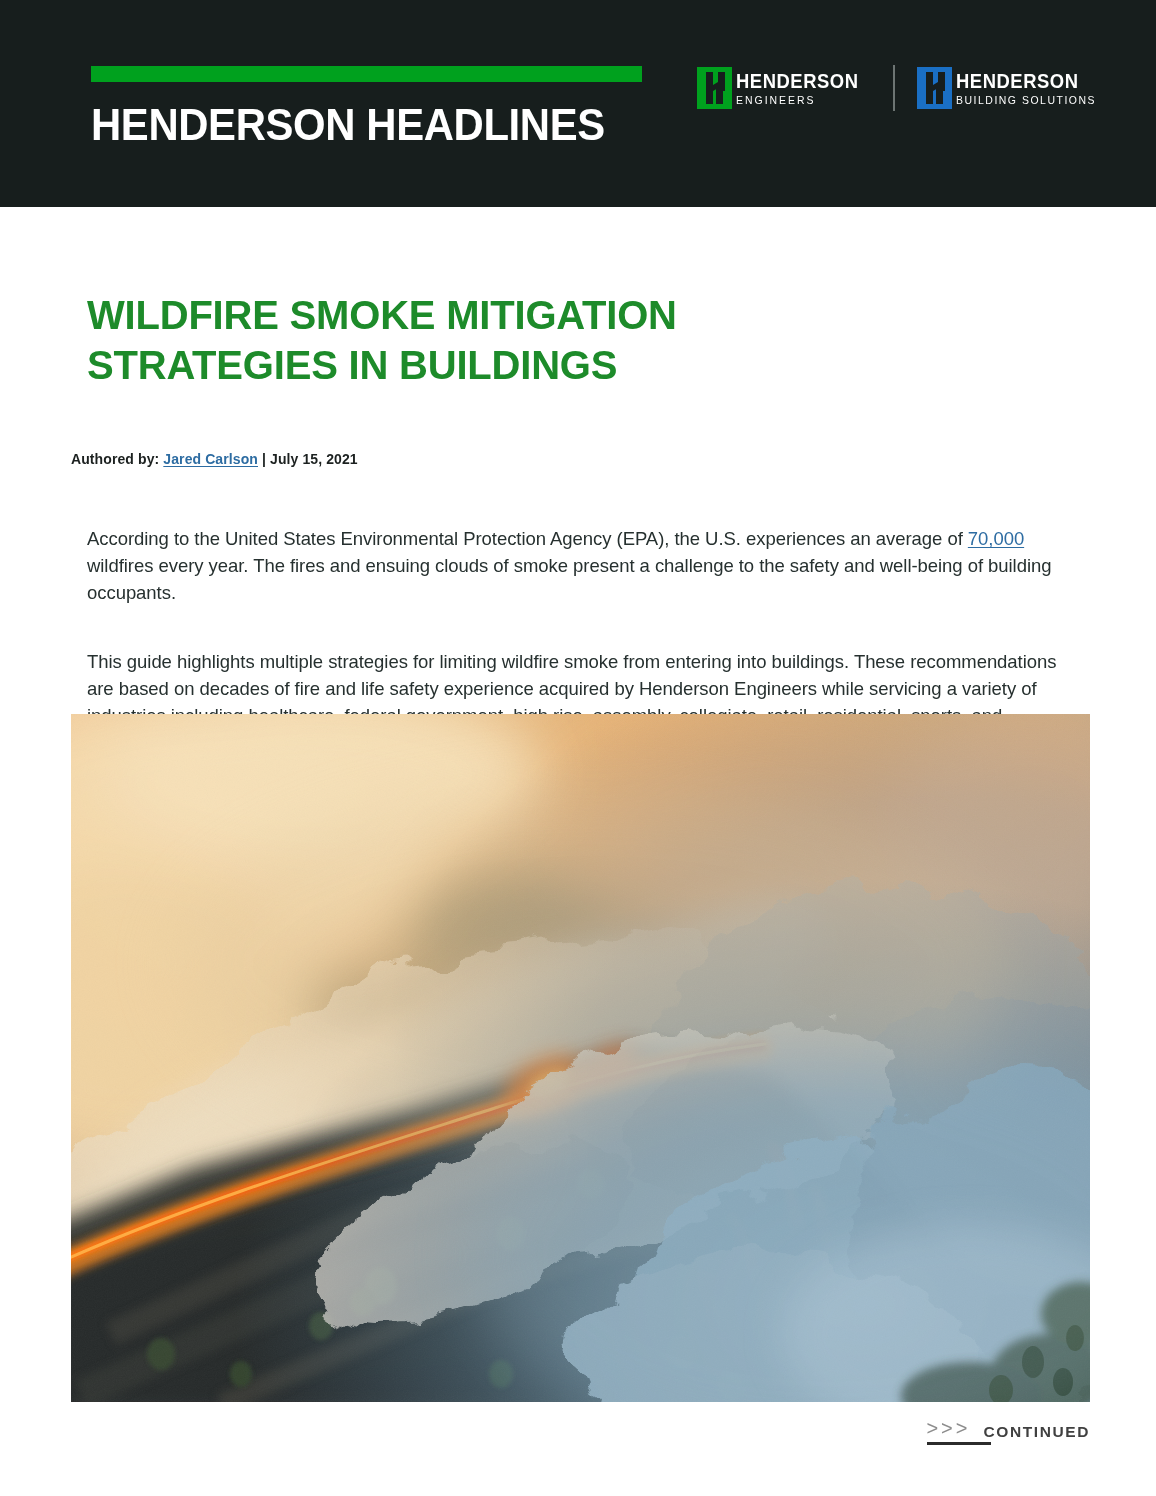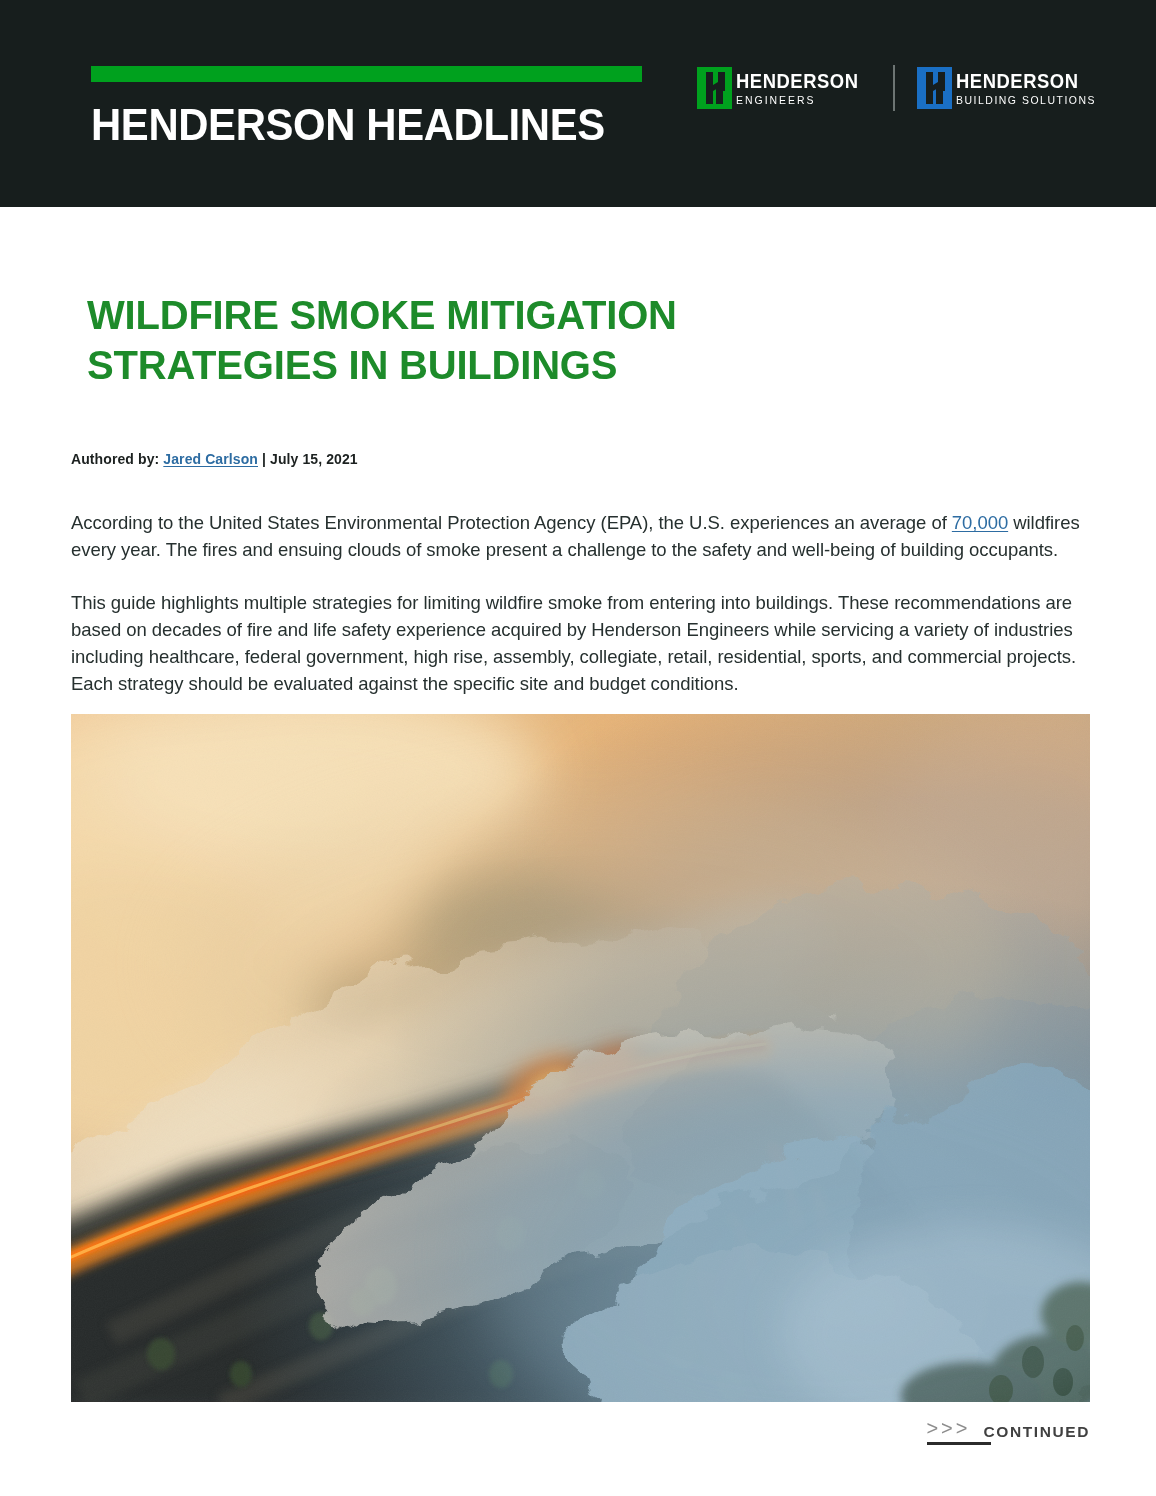--- a/index.html
+++ b/index.html
@@ -135,21 +135,21 @@
     color: #1c2120;
     letter-spacing: 0.1px;
     font-family: "Liberation Sans", sans-serif;
   }
   .byline a, .inline-link {
     color: #2d6ca2;
     text-decoration: underline;
     text-underline-offset: 2px;
   }
   .para {
-    margin: 0;
+    margin: 16px;
     font-size: 18.5px;
     line-height: 27px;
     color: #26302f;
     letter-spacing: -0.05px;
     font-family: "Liberation Sans", sans-serif;
   }
   .para.first { padding-top: 42px; }
   .para.second { padding-top: 26px; }
   .inline-link { font-weight: 400; }
 

